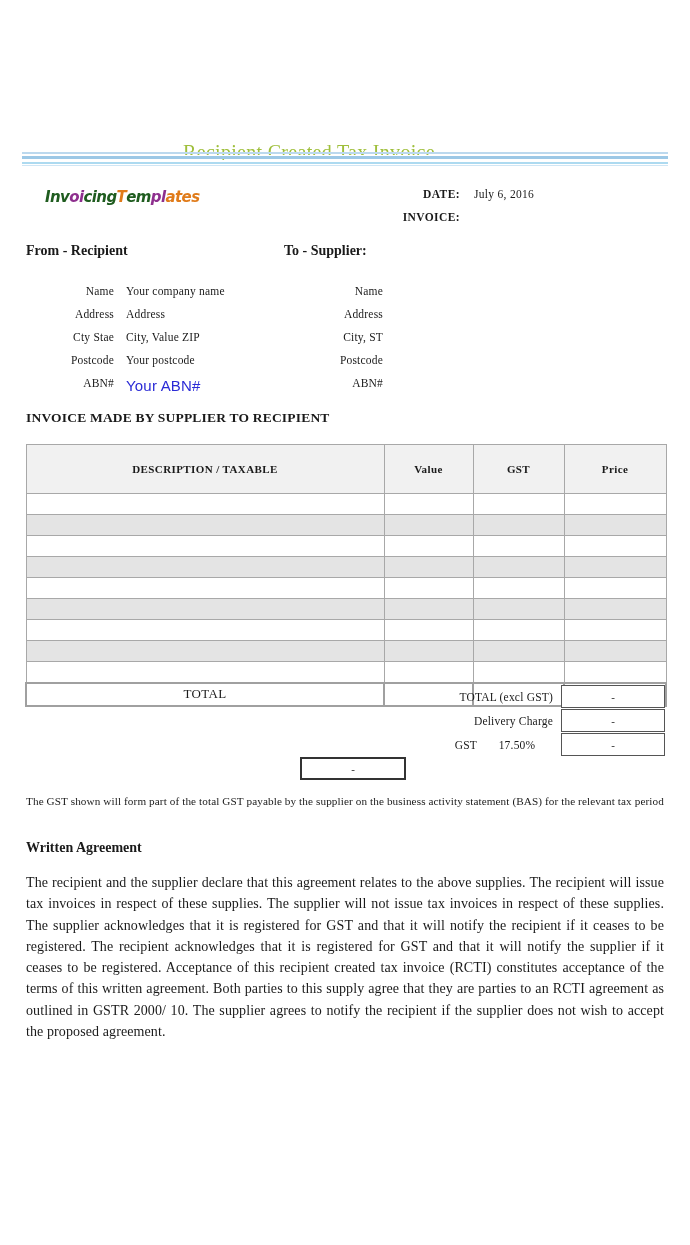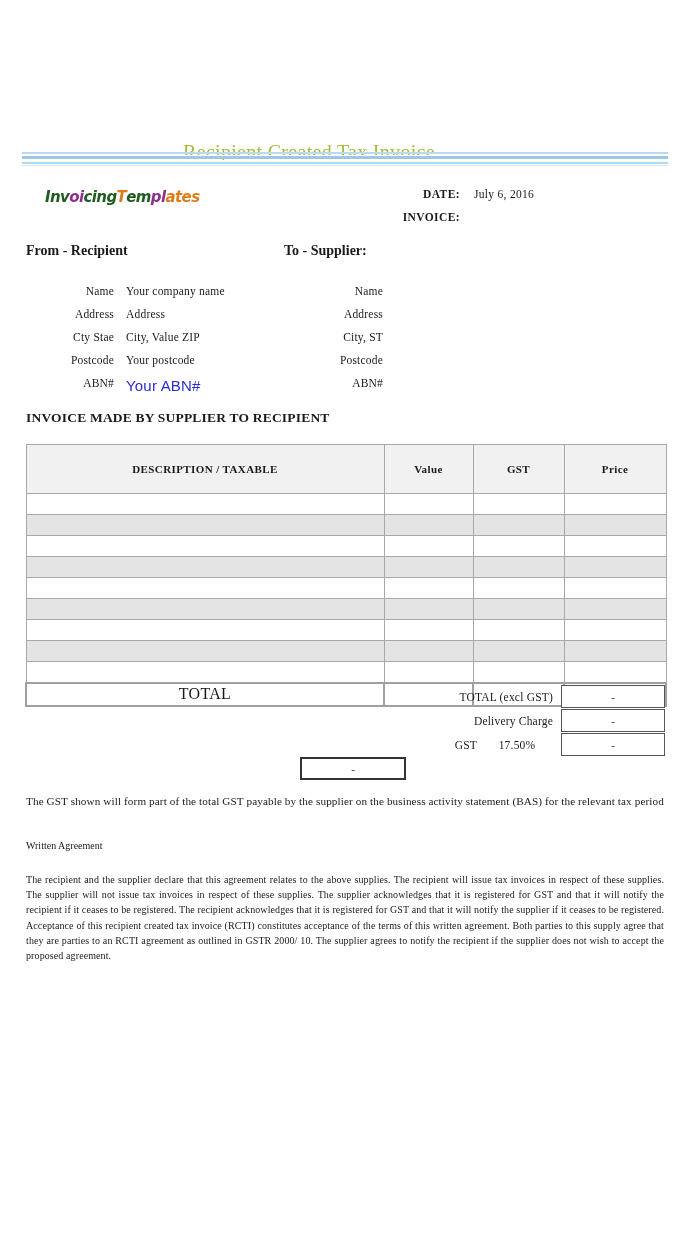--- a/index.html
+++ b/index.html
@@ -185,21 +185,21 @@
     vertical-align: middle;
     text-align: center;
   }
   .items tbody tr { height: 21px; }
   .items tbody tr.odd td { background: #ffffff; }
   .items tbody tr.even td { background: #e4e4e4; }
   .items tfoot td {
     background: #ffffff;
     height: 21px;
     border: 2px solid #a0a0a0;
-    font-size: 16px;
+    font-size: 13px;
     letter-spacing: 0.3px;
   }
   .items tfoot td.total-label {
     text-align: center;
     font-weight: normal;
   }
 
   
   .totals {
     position: absolute;
@@ -251,29 +251,29 @@
     top: 793px;
     width: 638px;
     font-size: 11.2px;
     line-height: 1.45;
     letter-spacing: 0.1px;
   }
   .agreement-heading {
     position: absolute;
     left: 26px;
     top: 840px;
-    font-size: 10px;
-    font-weight: normal;
+    font-size: 14px;
+    font-weight: bold;
   }
   .agreement-body {
     position: absolute;
     left: 26px;
     top: 872px;
     width: 638px;
-    font-size: 10px;
+    font-size: 14px;
     line-height: 1.52;
     text-align: justify;
     letter-spacing: 0.1px;
   }
 </style>
 </head>
 <body>
 
 <div class="page">
 

